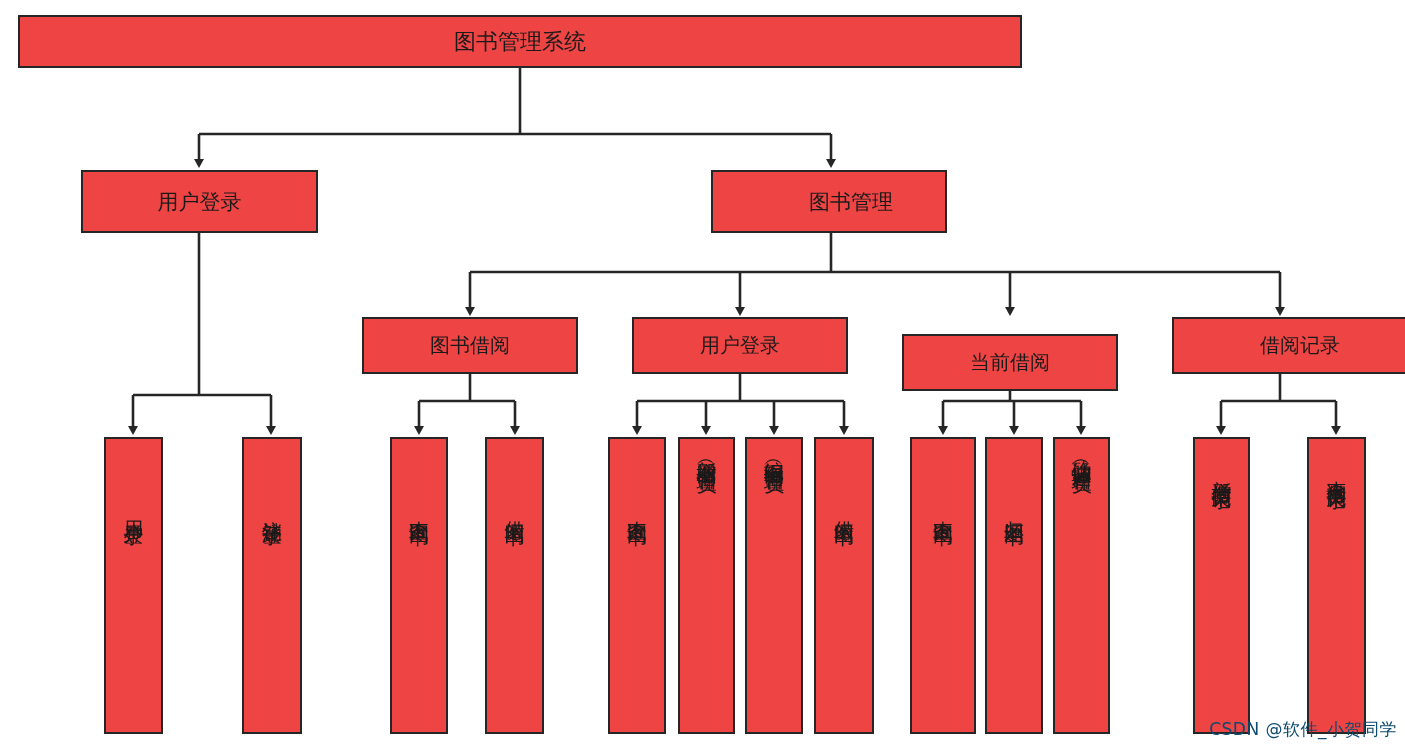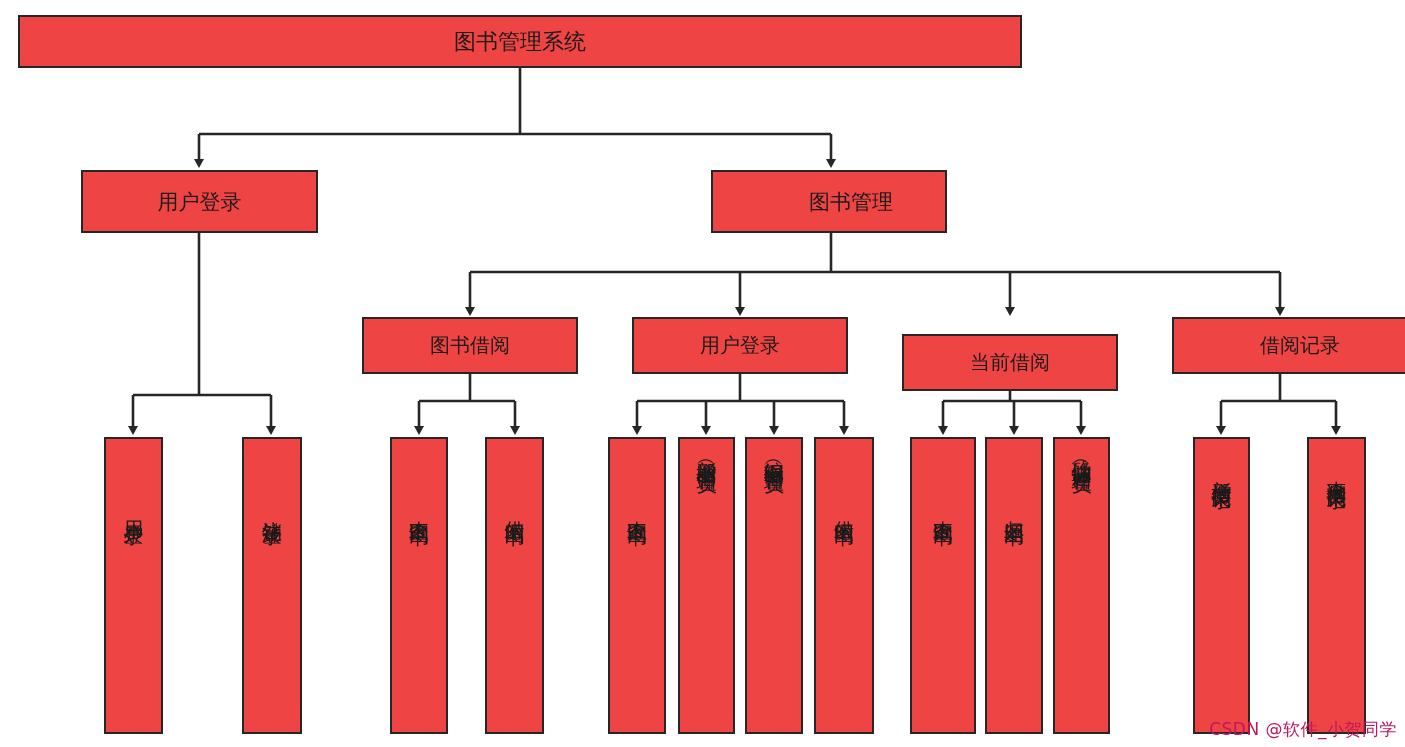--- a/index.html
+++ b/index.html
@@ -55,21 +55,21 @@
     top: 0;
     width: 1405px;
     height: 747px;
     pointer-events: none;
   }
   .watermark {
     position: absolute;
     right: 8px;
     bottom: 6px;
     font-size: 17px;
-    color: #be185d;
+    color: #0c4a6e;
     white-space: nowrap;
     letter-spacing: 0.5px;
   }
 </style>
 </head>
 <body>
 
 <div id="canvas">
 
   <svg class="edges" viewBox="0 0 1405 747">

